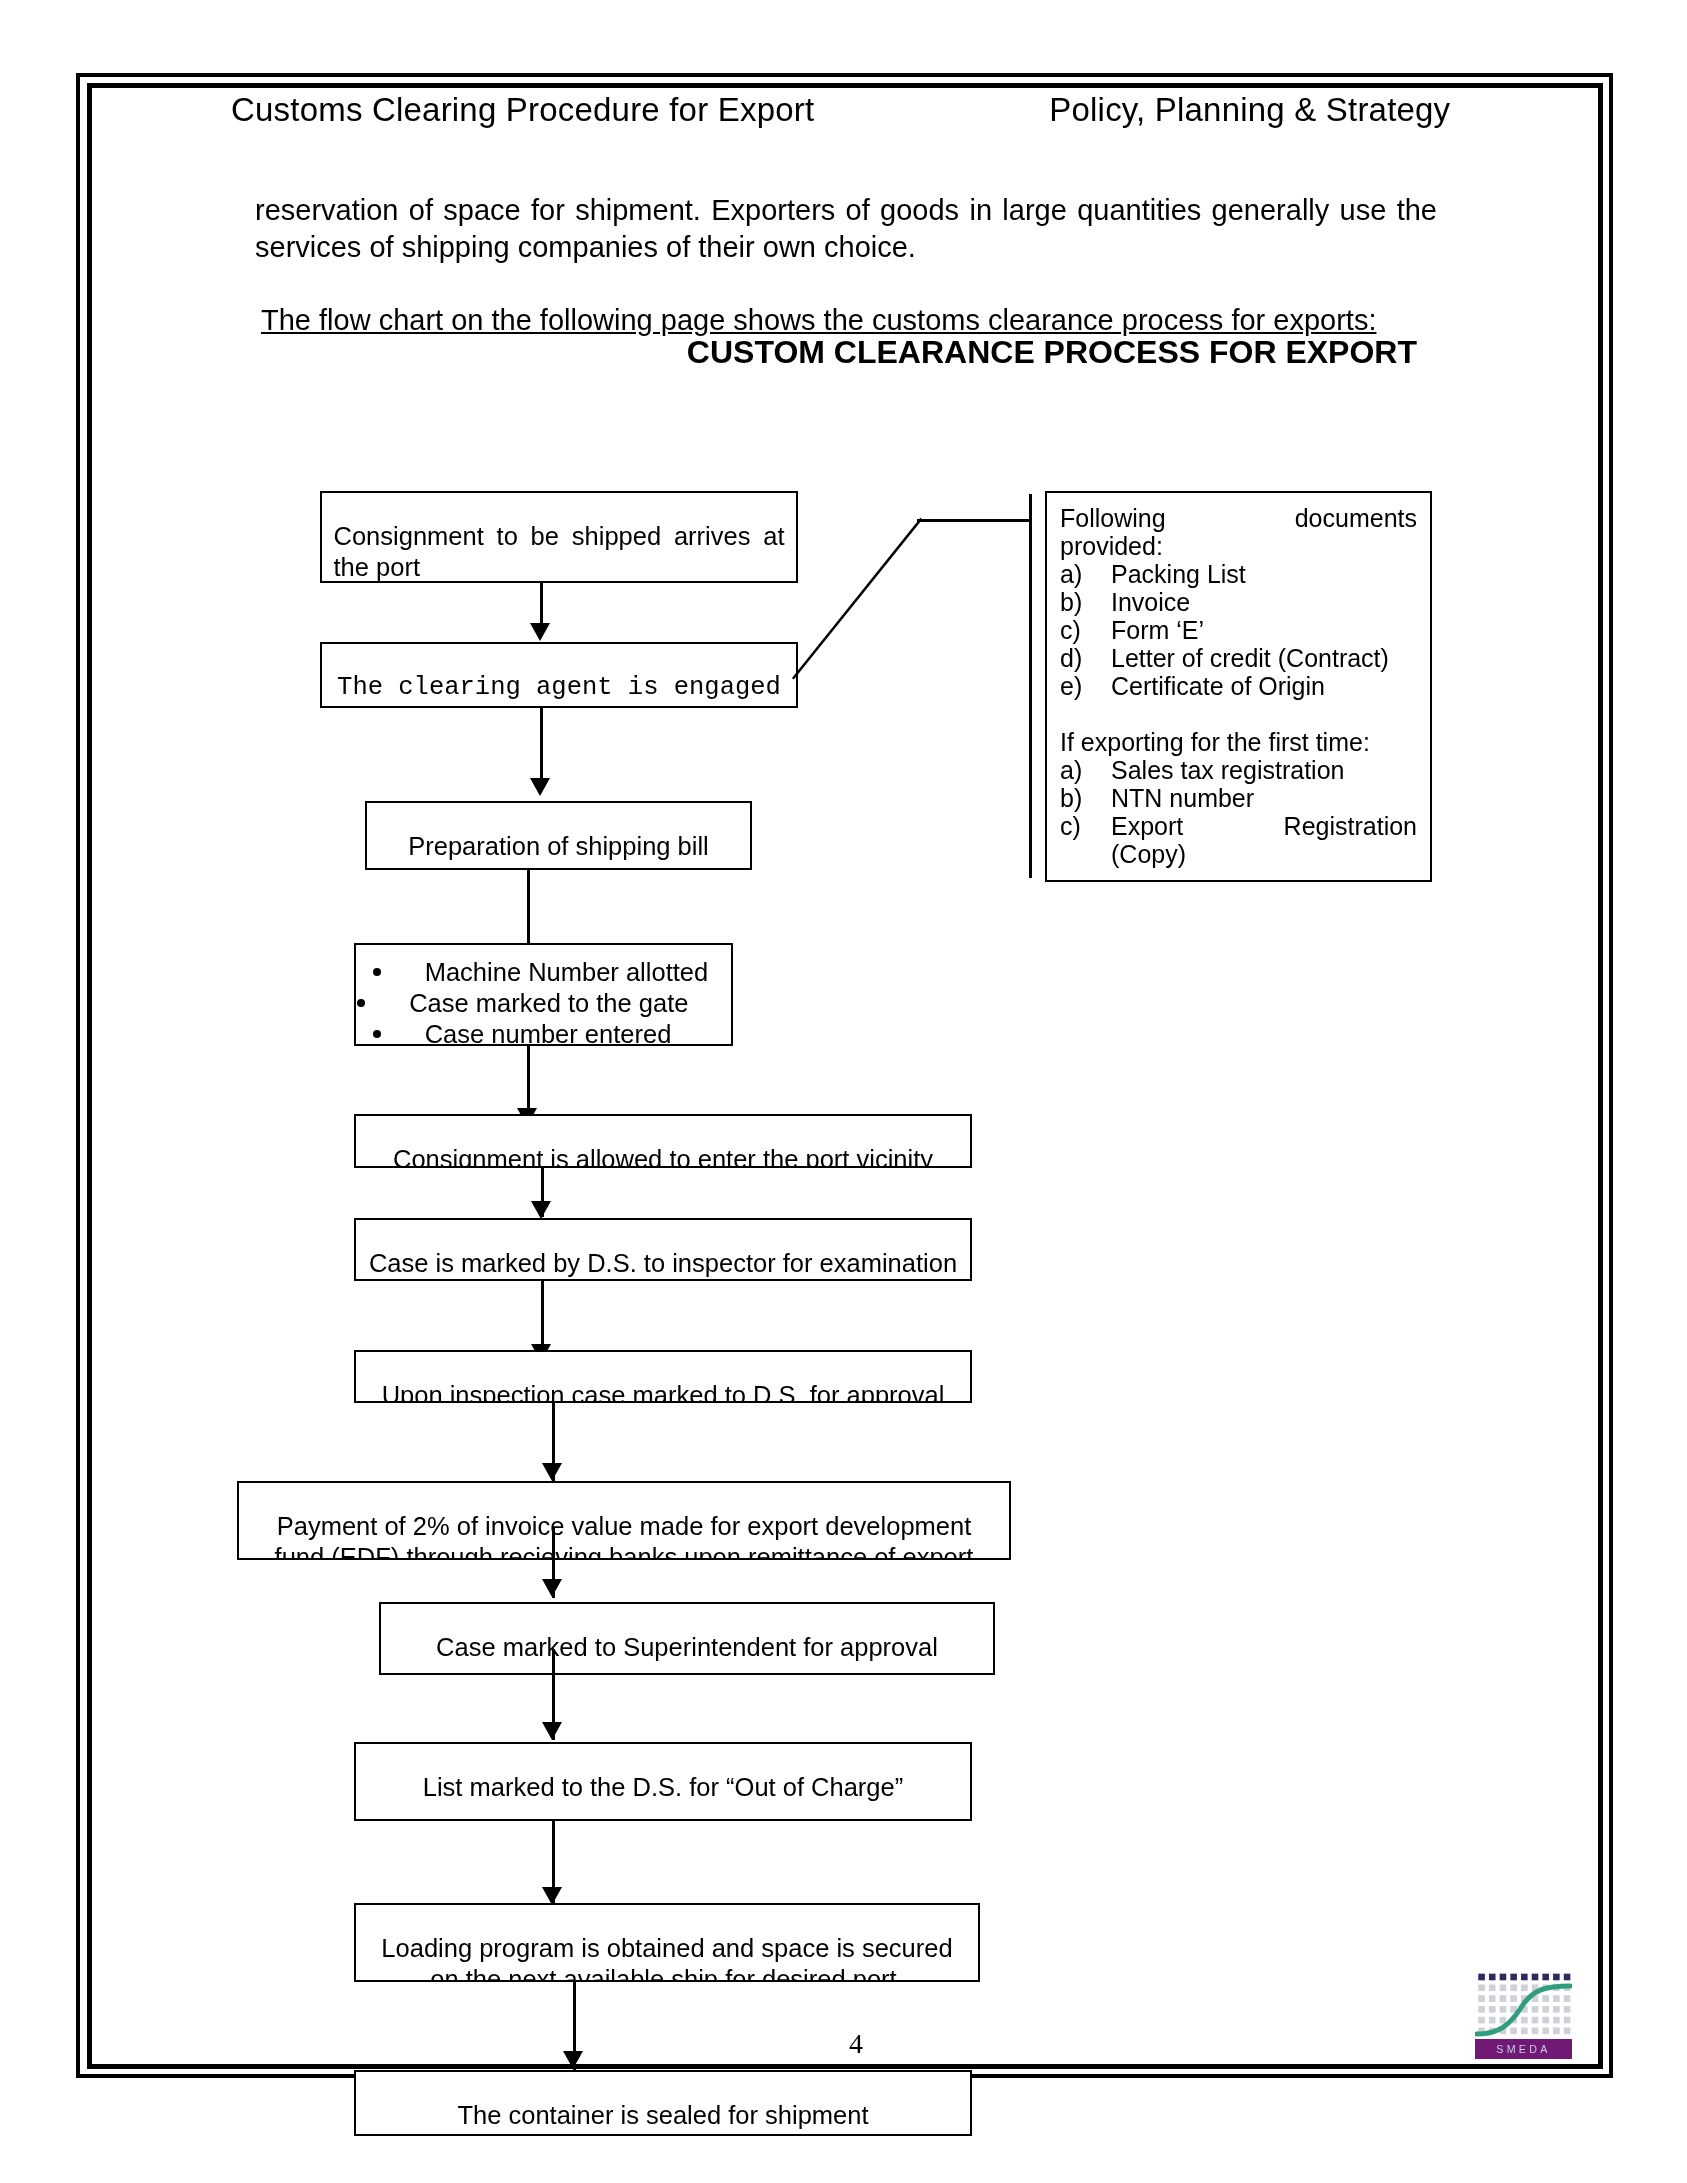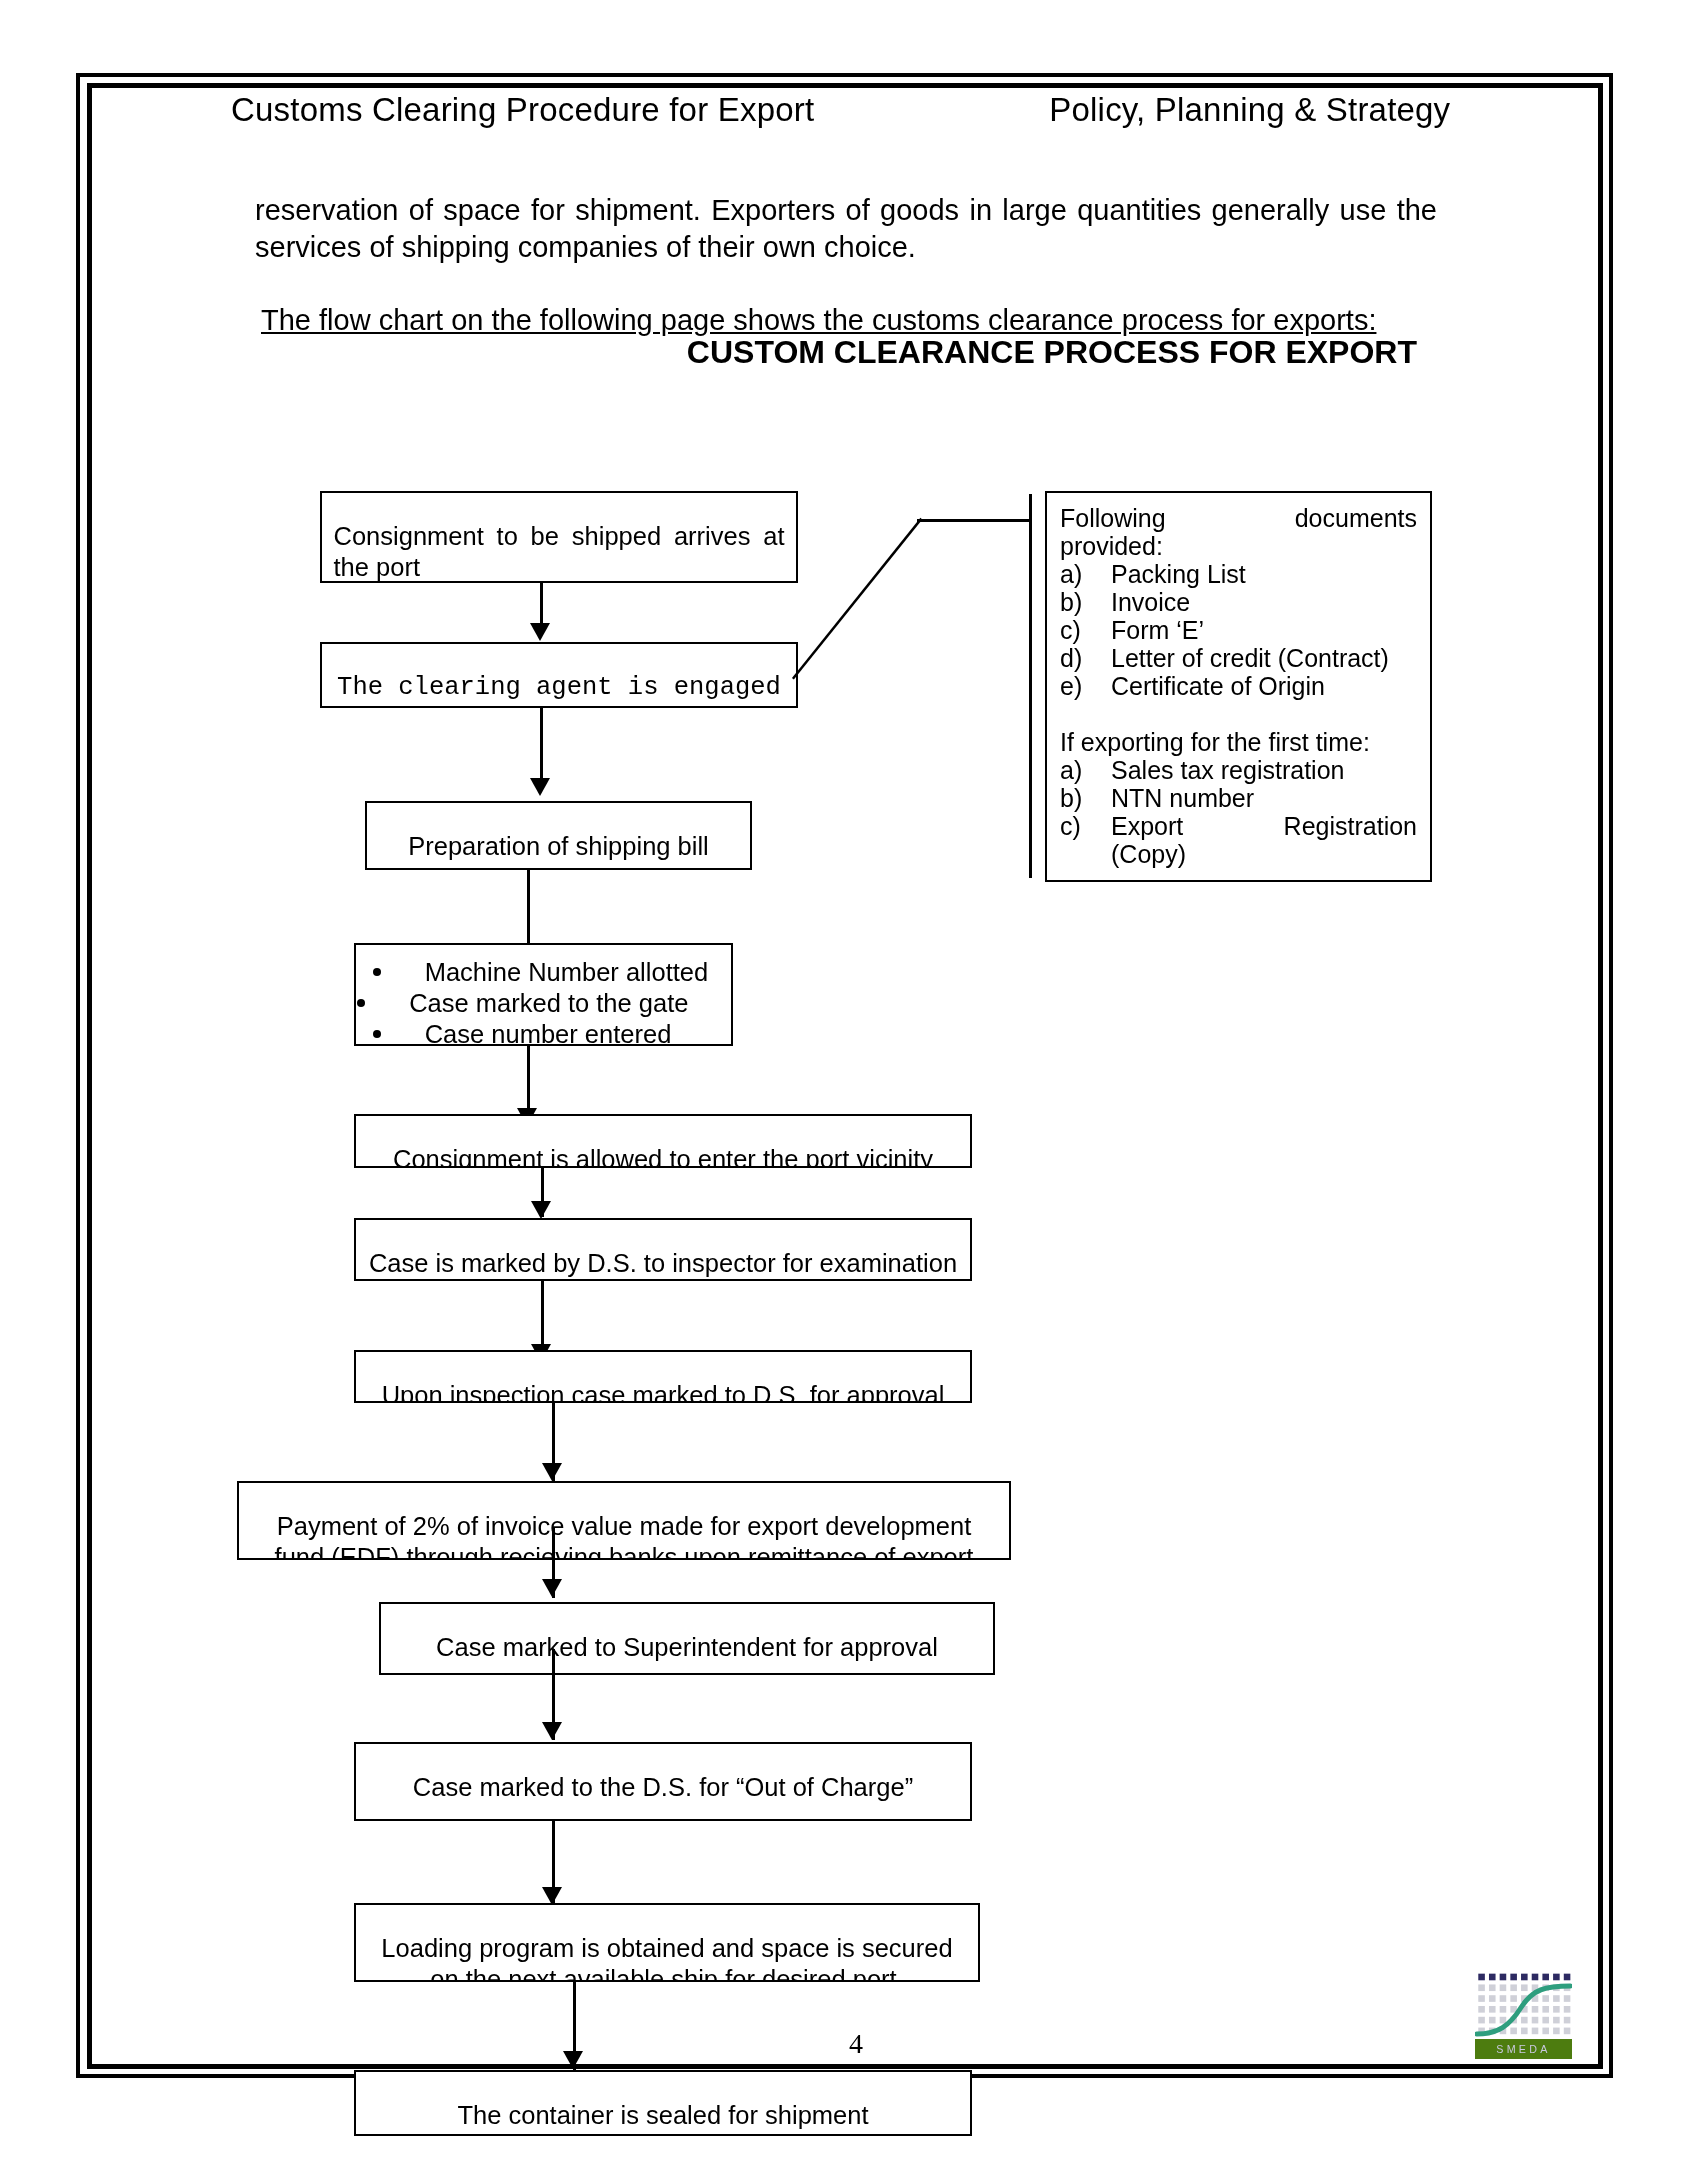--- a/index.html
+++ b/index.html
@@ -134,21 +134,21 @@
     position:absolute; left:1475px; top:1971px;
     width:97px; height:87px;
     background:#ffffff;
   }
   #smeda-dots{
     position:absolute; left:0; top:0.8px; width:97px; height:68px;
   }
   #smeda-curve{ position:absolute; left:0; top:0; width:97px; height:68px; }
   #smeda-band{
     position:absolute; left:0; top:68px; width:97px; height:20px;
-    background:#4d7c0f;
+    background:#701a75;
     color:#c9c9e0;
     font-family:"Liberation Sans", sans-serif;
     font-size:10.7px; letter-spacing:3.3px;
     display:flex; align-items:center; justify-content:center;
   }
 </style>
 </head>
 <body>
 
 <div id="page-border-outer"></div>
@@ -222,21 +222,21 @@
 <div class="vline" style="left:552px; top:1528px; height:70px;"></div>
 <div class="arrowhead" style="left:542px; top:1579px;"></div>
 
 <div class="node center" style="left:379px; top:1602px; width:616px; height:73px;">
   <span class="txt pad-top">Case marked to Superintendent for approval</span>
 </div>
 <div class="vline" style="left:552px; top:1649px; height:91px;"></div>
 <div class="arrowhead" style="left:542px; top:1722px;"></div>
 
 <div class="node center" style="left:354px; top:1742px; width:618px; height:79px;">
-  <span class="txt pad-top">Case marked to the D.S. for “Out of Charge”</span>
+  <span class="txt pad-top">List marked to the D.S. for “Out of Charge”</span>
 </div>
 <div class="vline" style="left:552px; top:1821px; height:91px;"></div>
 <div class="arrowhead" style="left:542px; top:1887px;"></div>
 
 <div class="node center" style="left:354px; top:1903px; width:626px; height:79px;">
   <span class="txt pad-top">Loading program is obtained and space is secured on the next available ship for desired port.</span>
 </div>
 <div class="vline" style="left:573px; top:1982px; height:92px;"></div>
 <div class="arrowhead" style="left:563px; top:2051px;"></div>
 

